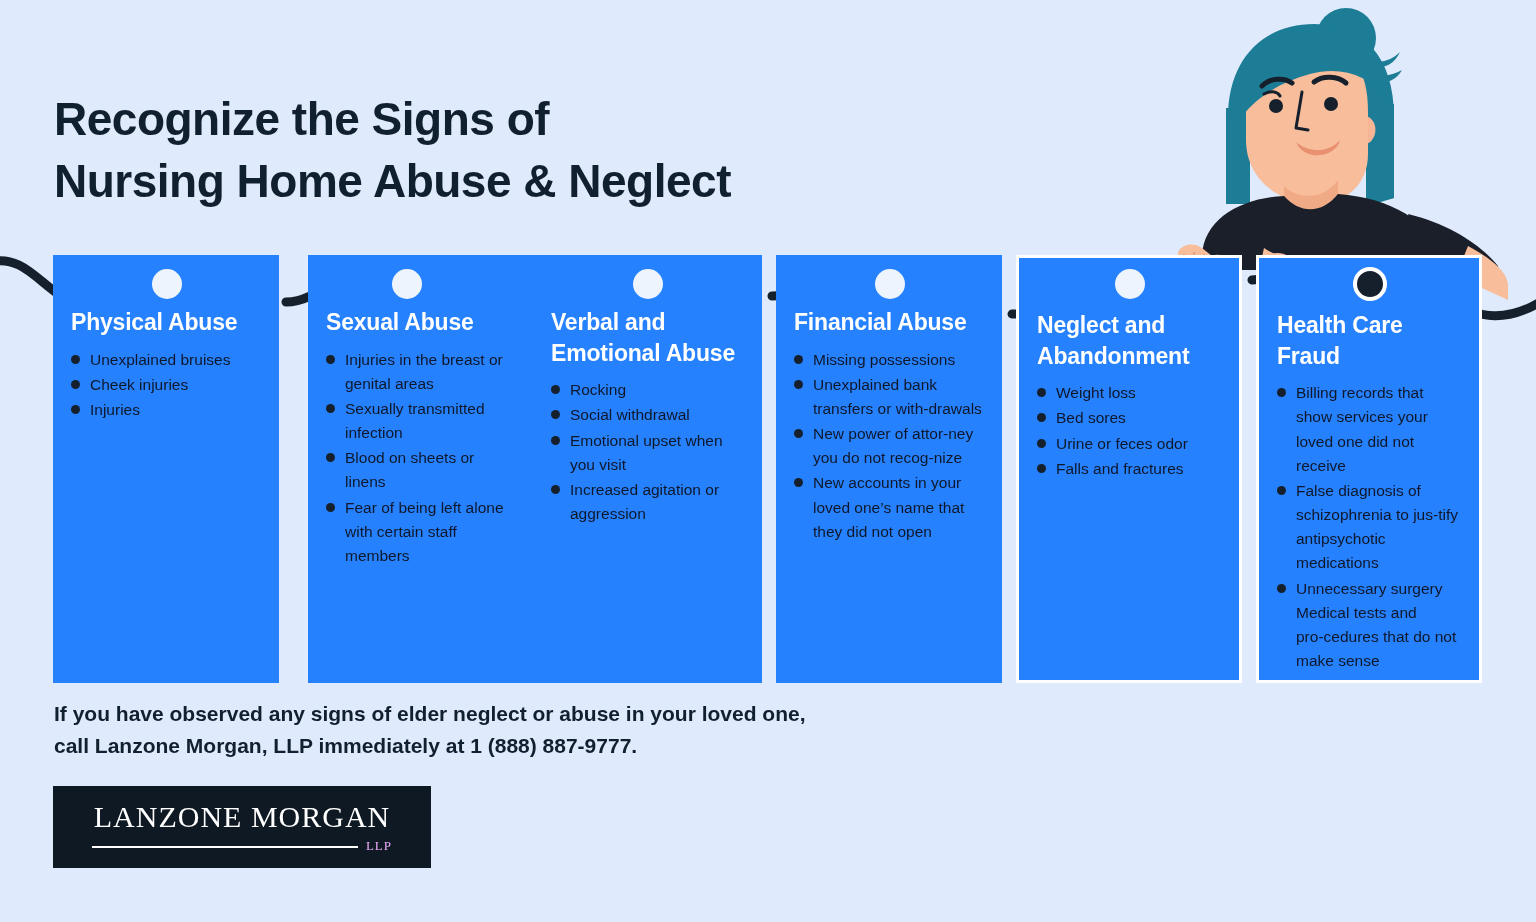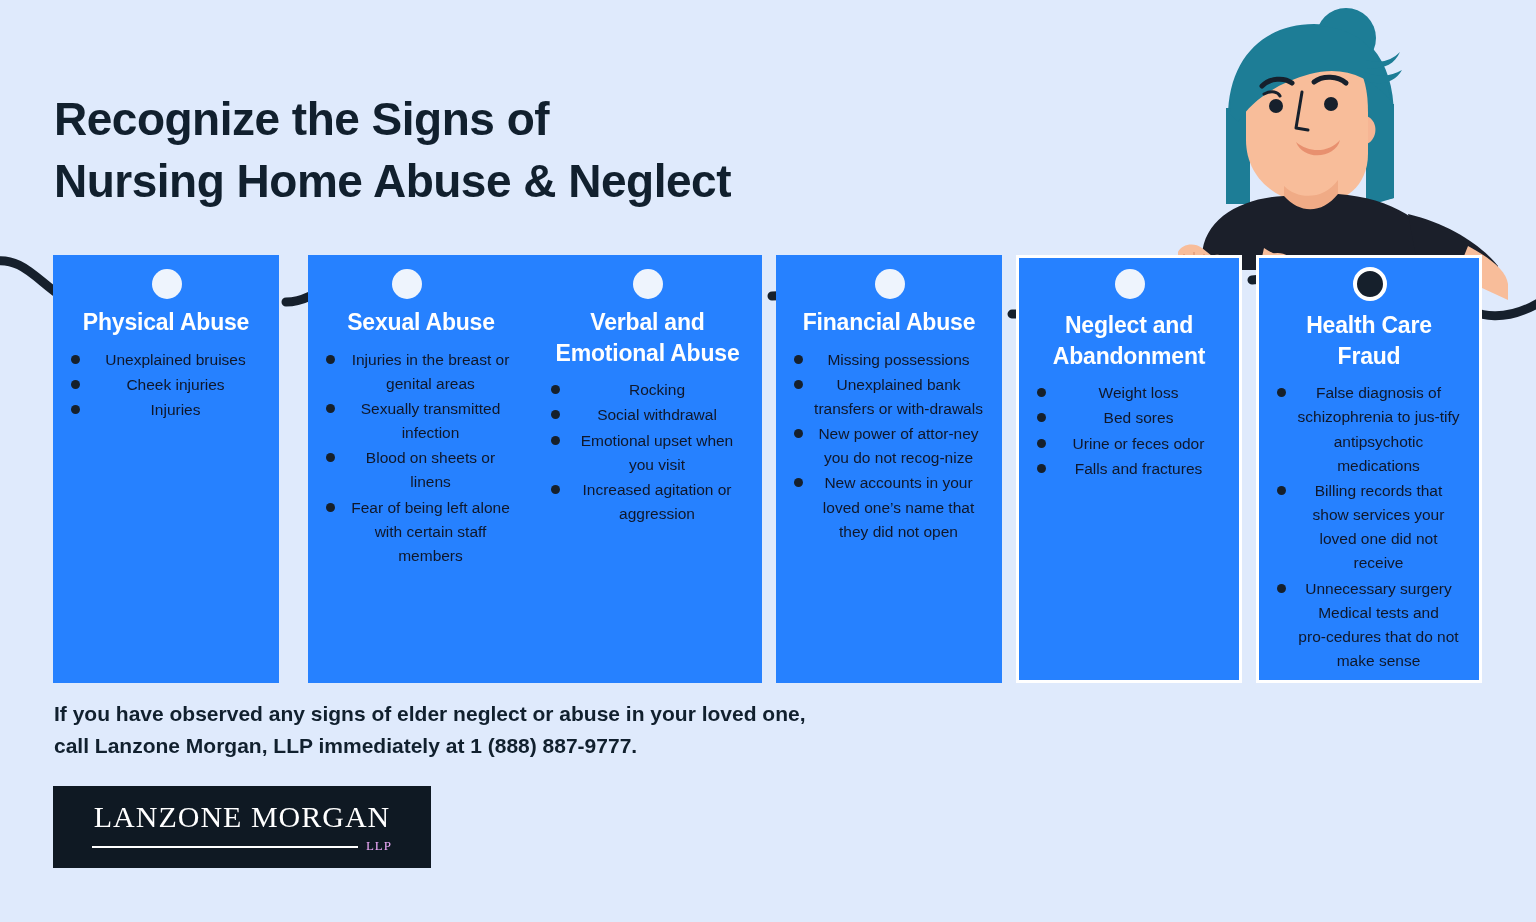--- a/index.html
+++ b/index.html
@@ -41,21 +41,20 @@
     z-index:1;
     pointer-events:none;
   }
 
   
   #cards {
     position:absolute;
     left:0; top:255px;
     width:1536px; height:430px;
     z-index:2;
-    text-align:center;
   }
   .card {
     position:absolute;
     top:0;
     height:428px;
     background:#2681ff;
     padding:52px 18px 10px 18px;
     overflow:hidden;
   }
   .card.has-border { border:3px solid #ffffff; }
@@ -274,22 +273,22 @@
       <li>Bed sores</li>
       <li>Urine or feces odor</li>
       <li>Falls and fractures</li>
     </ul>
   </div>
   <div class="card-marker" style="left:1115px;"></div>
 
   <div class="card has-border" style="left:1256px;width:226px;">
     <div class="card-title">Health Care Fraud</div>
     <ul class="card-list">
+      <li>Billing records that show services your loved one did not receive</li>
       <li>False diagnosis of schizophrenia to jus‑tify antipsychotic medications</li>
-      <li>Billing records that show services your loved one did not receive</li>
       <li>Unnecessary surgery Medical tests and pro‑cedures that do not make sense</li>
     </ul>
   </div>
   <div class="card-marker filled" style="left:1353px;"></div>
 
 </div>
 
 <div id="cta">
   <div>If you have observed any signs of elder neglect or abuse in your loved one,</div>
   <div>call Lanzone Morgan, LLP immediately at 1 (888) 887‑9777.</div>

